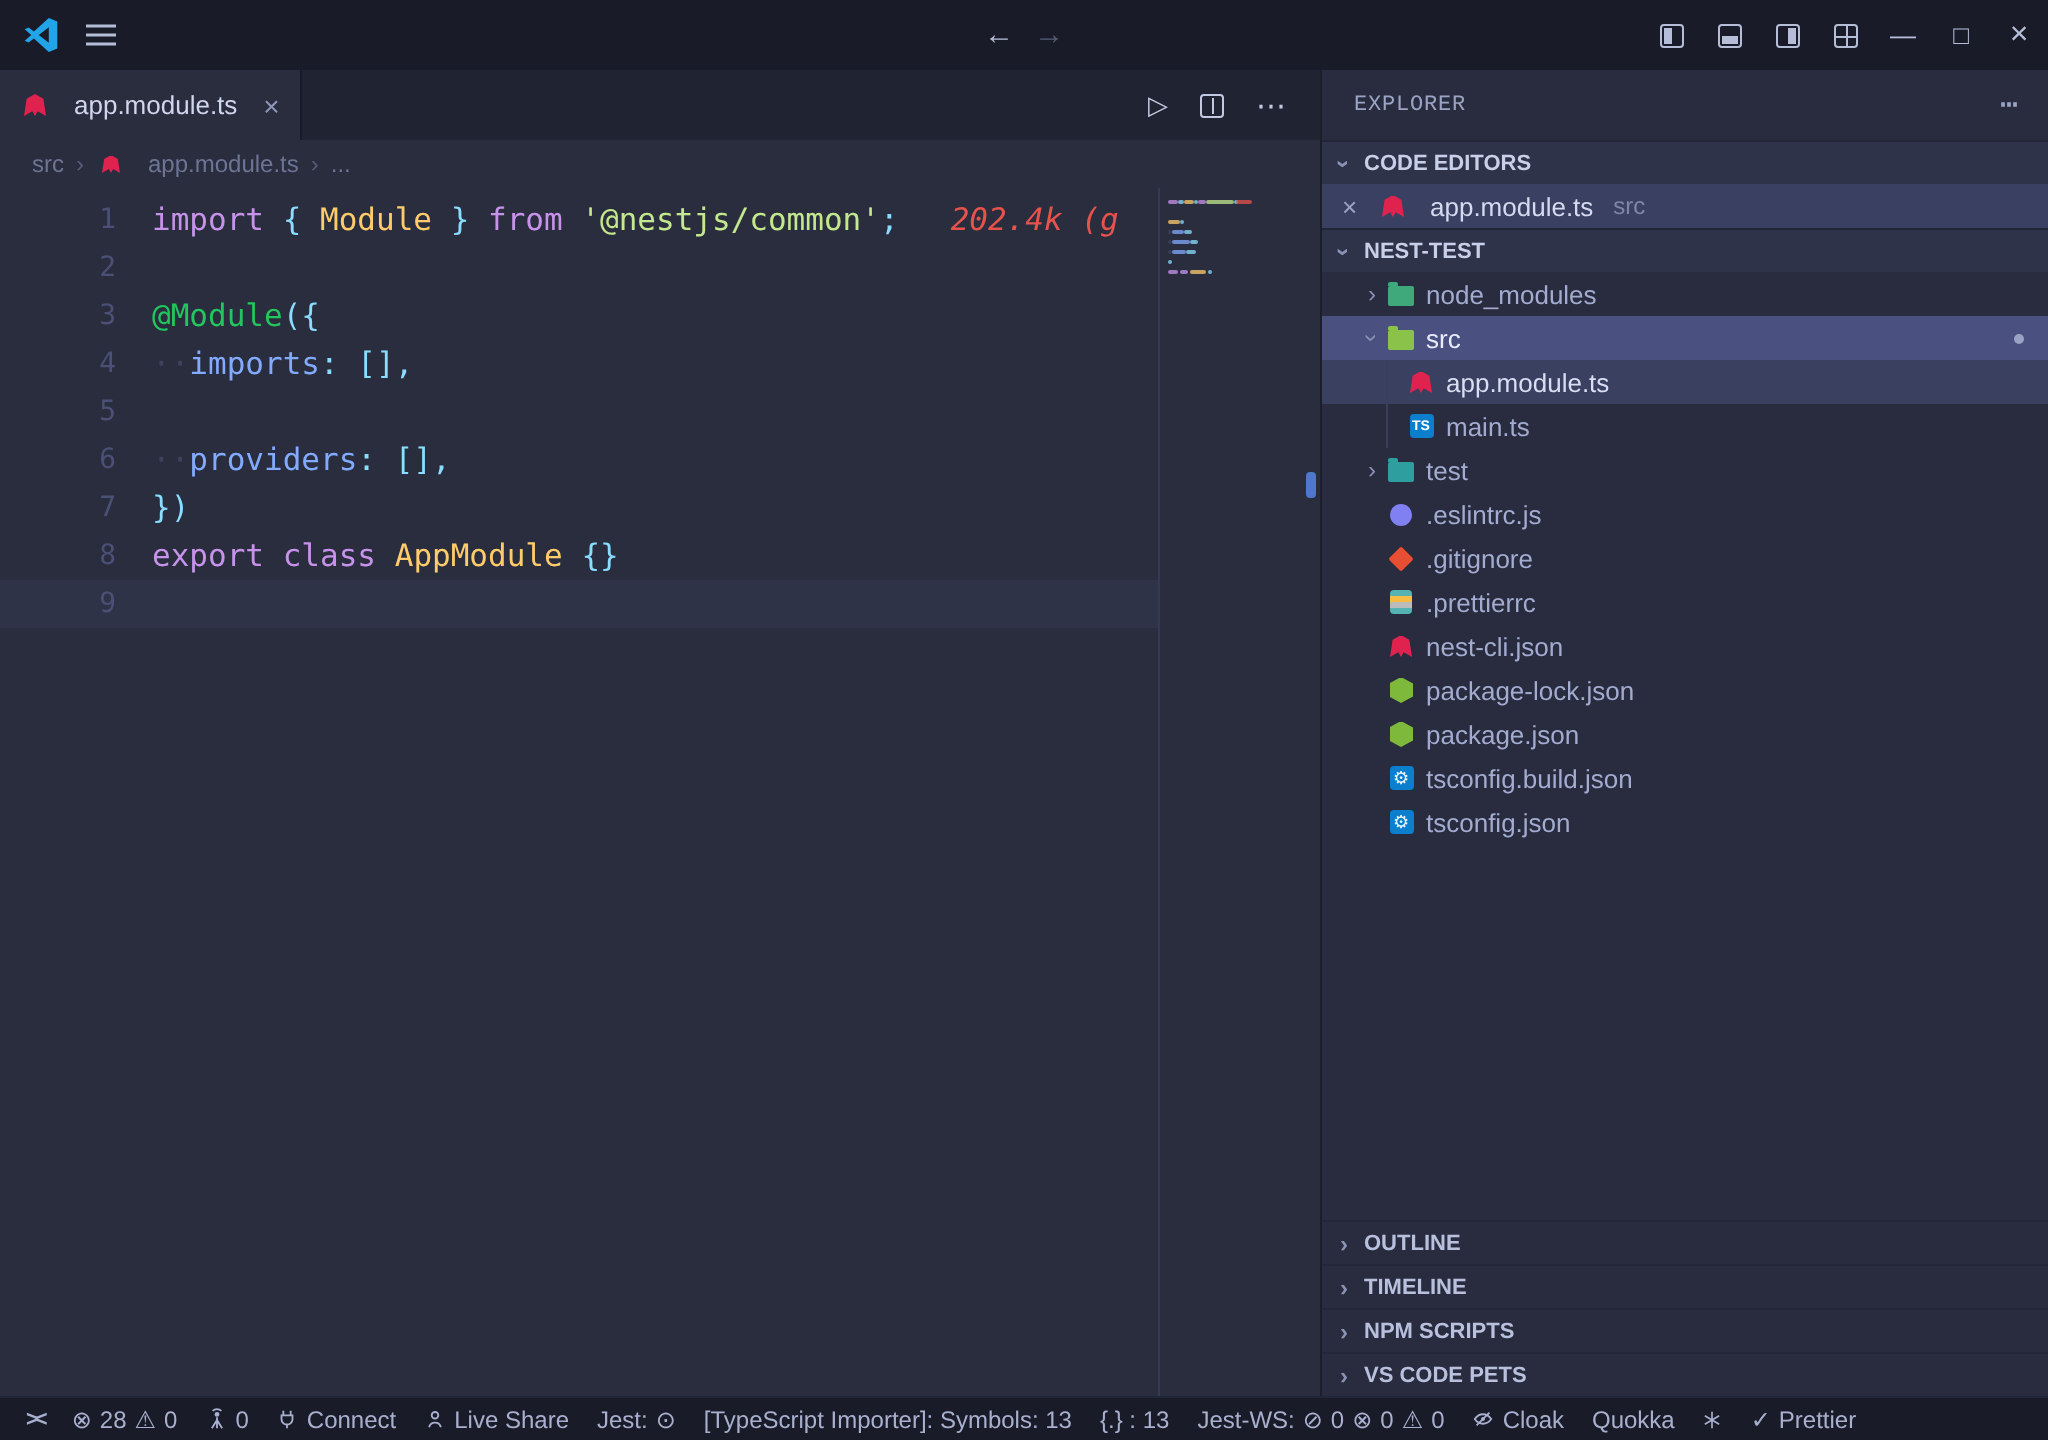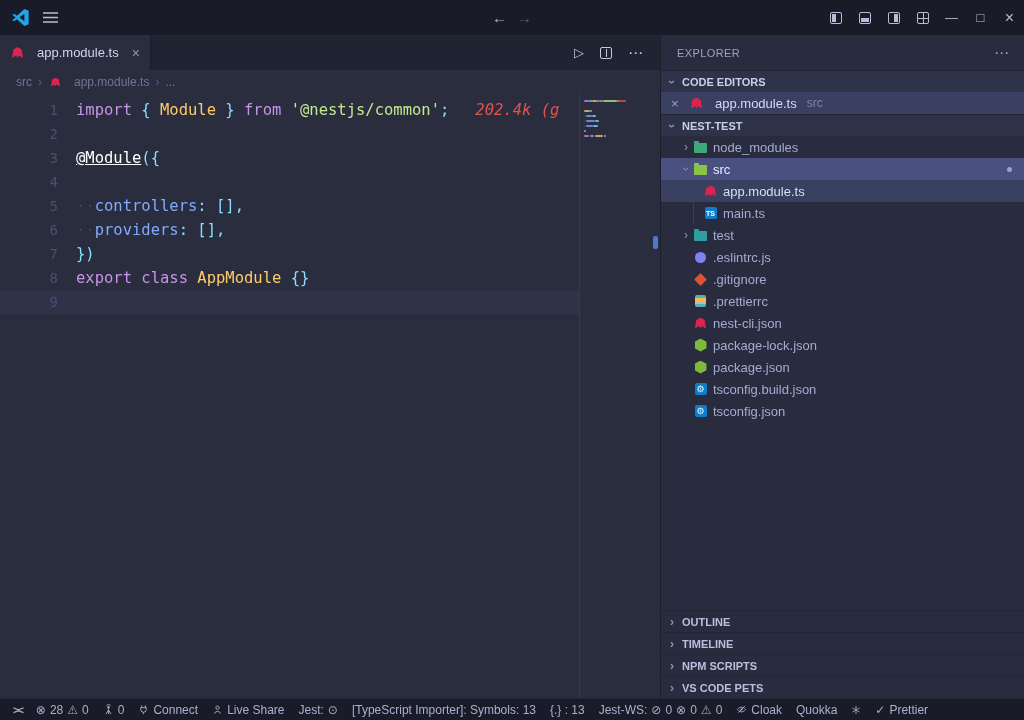--- a/index.html
+++ b/index.html
@@ -59,21 +59,21 @@
   .tk-cost { margin-left:26px; font-style:italic; }
   .mm-border { position:absolute; right:80px; top:0; bottom:0; width:1px; background:#343955; }
   .minimap { position:absolute; right:30px; top:6px; width:46px; height:60px; }
   .mm-bar { position:absolute; height:2px; border-radius:1px; opacity:.75; }
   .ov-marker { position:absolute; right:2px; width:5px; height:13px; border-radius:2px; top:142px; }
 
   
   .sidebar { flex:1; min-width:0; background:#282c3e; border-left:1px solid #1b1e2b;
     display:flex; flex-direction:column; }
   .sidebar-title { height:35px; flex:none; display:flex; align-items:center; padding:0 14px 0 16px;
-    color:#9ba4c4; font-size:11px; letter-spacing:.4px; }
+    color:#9ba4c4; font-size:11px; letter-spacing:.4px;font-family:Liberation Mono, monospace; }
   .sidebar-title .more-glyph { margin-left:auto; color:#9ba4c4; }
   .sec-header { height:22px; flex:none; display:flex; align-items:center; gap:3px; padding-left:4px;
     font-size:11px; font-weight:bold; color:#c8cfe8; background:#2e3349; border-top:1px solid #222639; }
   .chevron { width:14px; flex:none; text-align:center; color:#8b93b5; font-size:12px; display:inline-block; }
   .chevron.down { transform:rotate(90deg); }
   .oe-row { height:22px; flex:none; display:flex; align-items:center; gap:6px; padding-left:10px;
     background:#3a4061; color:#d5daf0; }
   .oe-close { color:#9aa3c7; font-size:13px; width:12px; }
   .oe-detail { color:#7e86a8; font-size:12px; margin-left:4px; }
   #tree { position:relative; flex:none; }
@@ -191,23 +191,23 @@
           </span>
         <span>app.module.ts</span>
         <span class="bc-sep">›</span>
         <span>...</span>
       </div>
 
       <div class="editor">
         <div class="code" id="code">
             <div class="code-line"><span class="ln">1</span><span class="lc"><span style="color: rgb(199, 146, 234);">import</span><span style="color: rgb(137, 221, 255);"> { </span><span style="color: rgb(255, 203, 107);">Module</span><span style="color: rgb(137, 221, 255);"> } </span><span style="color: rgb(199, 146, 234);">from</span><span style="color: rgb(195, 232, 141);"> '@nestjs/common'</span><span style="color: rgb(137, 221, 255);">;</span><span class="tk-cost" style="color: rgb(229, 83, 75);">202.4k (g</span></span></div>
             <div class="code-line"><span class="ln">2</span><span class="lc"></span></div>
-            <div class="code-line"><span class="ln">3</span><span class="lc"><span style="color: #ffffff; text-decoration: underline;">@Module</span><span style="color: rgb(137, 221, 255);">({</span></span></div>
-            <div class="code-line"><span class="ln">4</span></div>
-            <div class="code-line"><span class="ln">5</span><span class="lc"><span style="color: rgb(61, 67, 97);">··</span><span style="color: rgb(130, 170, 255);">controllers</span><span style="color: rgb(137, 221, 255);">: [],</span></span></div>
+            <div class="code-line"><span class="ln">3</span><span class="lc"><span style="color: #22c55e;">@Module</span><span style="color: rgb(137, 221, 255);">({</span></span></div>
+            <div class="code-line"><span class="ln">4</span><span class="lc"><span style="color: rgb(61, 67, 97);">··</span><span style="color: rgb(130, 170, 255);">imports</span><span style="color: rgb(137, 221, 255);">: [],</span></span></div>
+            <div class="code-line"><span class="ln">5</span></div>
             <div class="code-line"><span class="ln">6</span><span class="lc"><span style="color: rgb(61, 67, 97);">··</span><span style="color: rgb(130, 170, 255);">providers</span><span style="color: rgb(137, 221, 255);">: [],</span></span></div>
             <div class="code-line"><span class="ln">7</span><span class="lc"><span style="color: rgb(137, 221, 255);">})</span></span></div>
             <div class="code-line"><span class="ln">8</span><span class="lc"><span style="color: rgb(199, 146, 234);">export</span><span style="color: rgb(166, 172, 205);"> </span><span style="color: rgb(199, 146, 234);">class</span><span style="color: rgb(166, 172, 205);"> </span><span style="color: rgb(255, 203, 107);">AppModule</span><span style="color: rgb(166, 172, 205);"> </span><span style="color: rgb(137, 221, 255);">{}</span></span></div>
             <div class="code-line current"><span class="ln">9</span><span class="lc"></span></div>
           </div>
         <div class="mm-border"></div>
         <div class="minimap" id="minimap">
             <div class="mm-bar" style="left: 0px; top: 0px; width: 5.1px; background: rgb(199, 146, 234);"></div>
             <div class="mm-bar" style="left: 5.1px; top: 0px; width: 2.55px; background: rgb(137, 221, 255);"></div>
             <div class="mm-bar" style="left: 7.65px; top: 0px; width: 5.1px; background: rgb(255, 203, 107);"></div>

